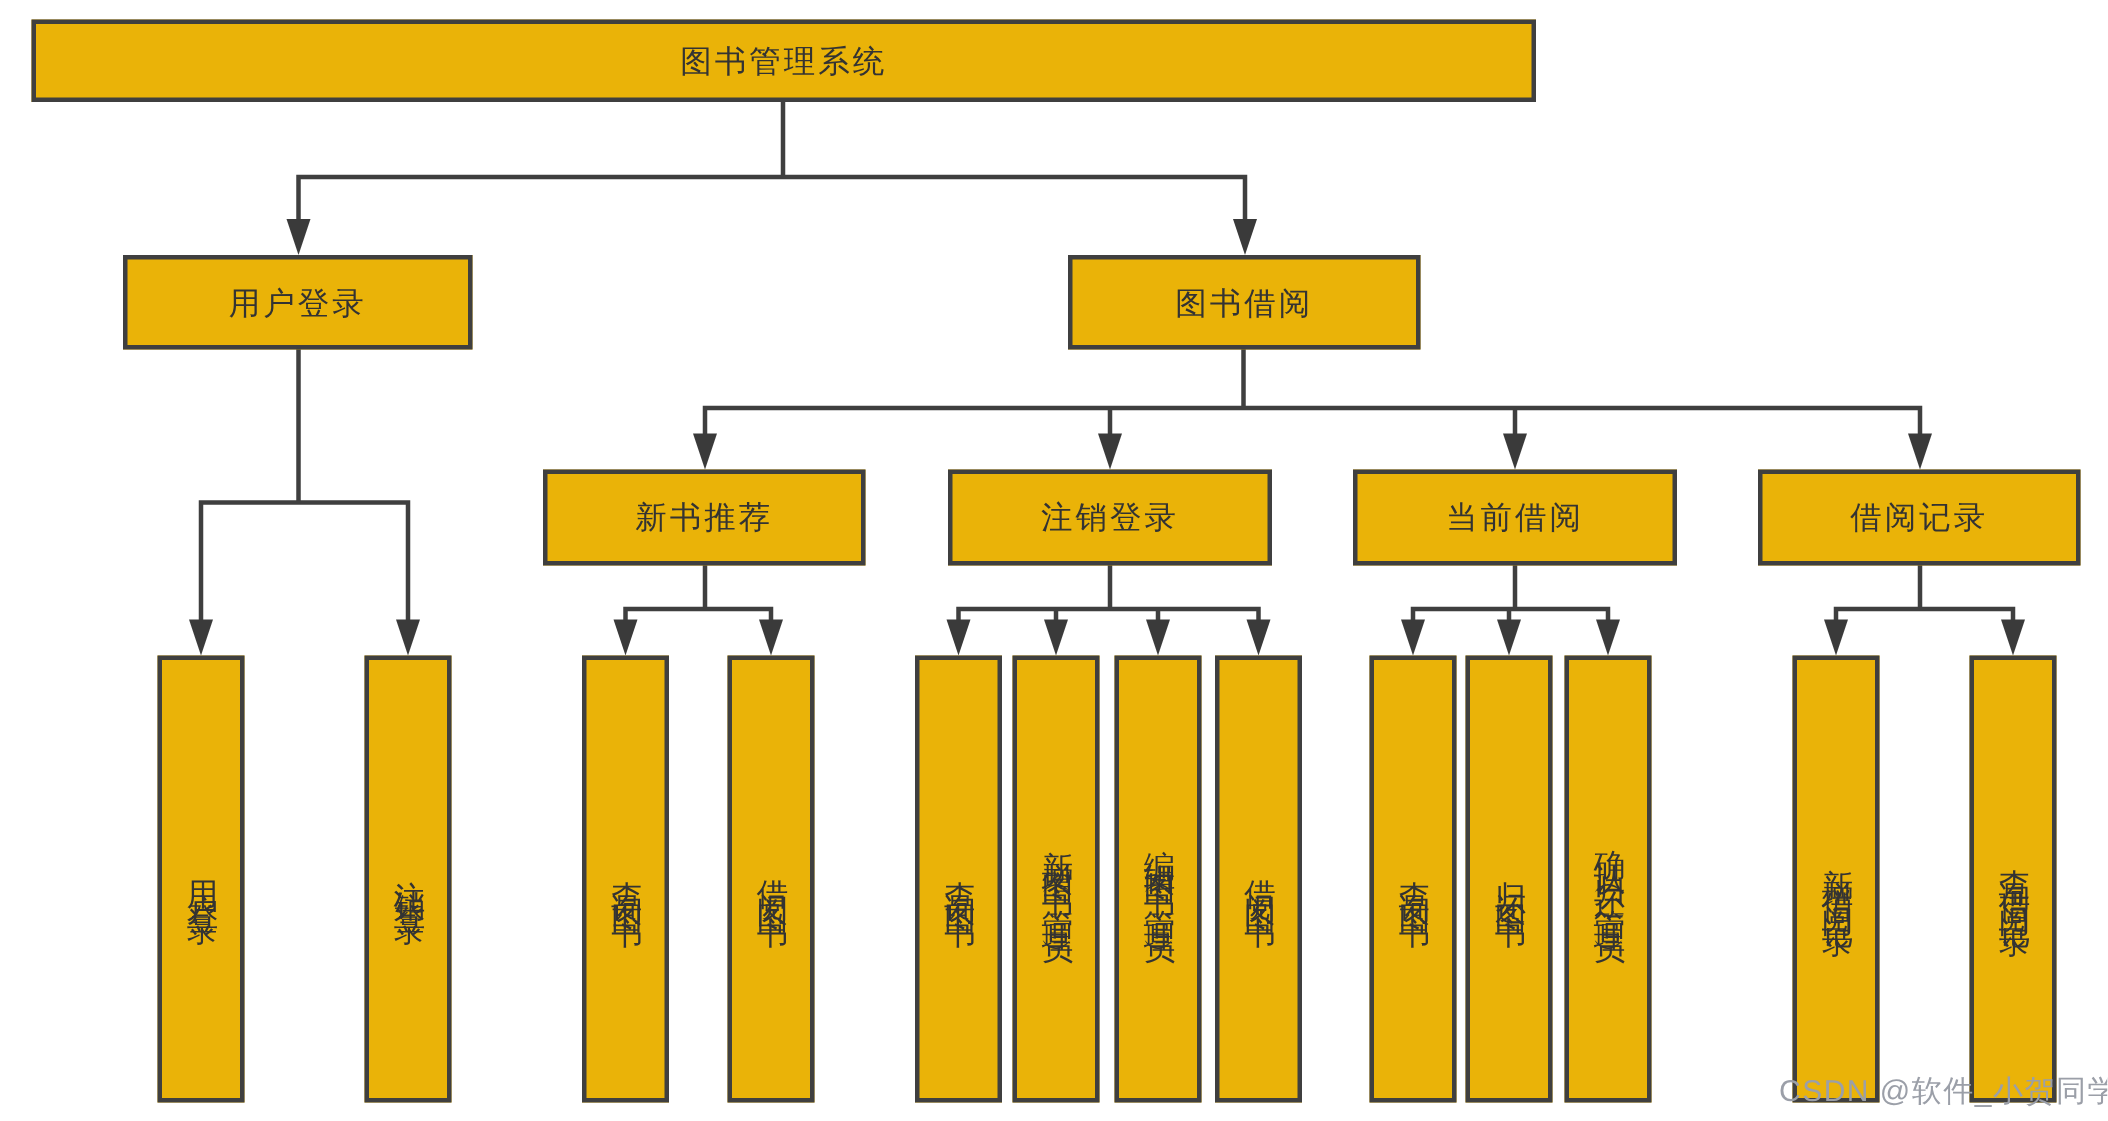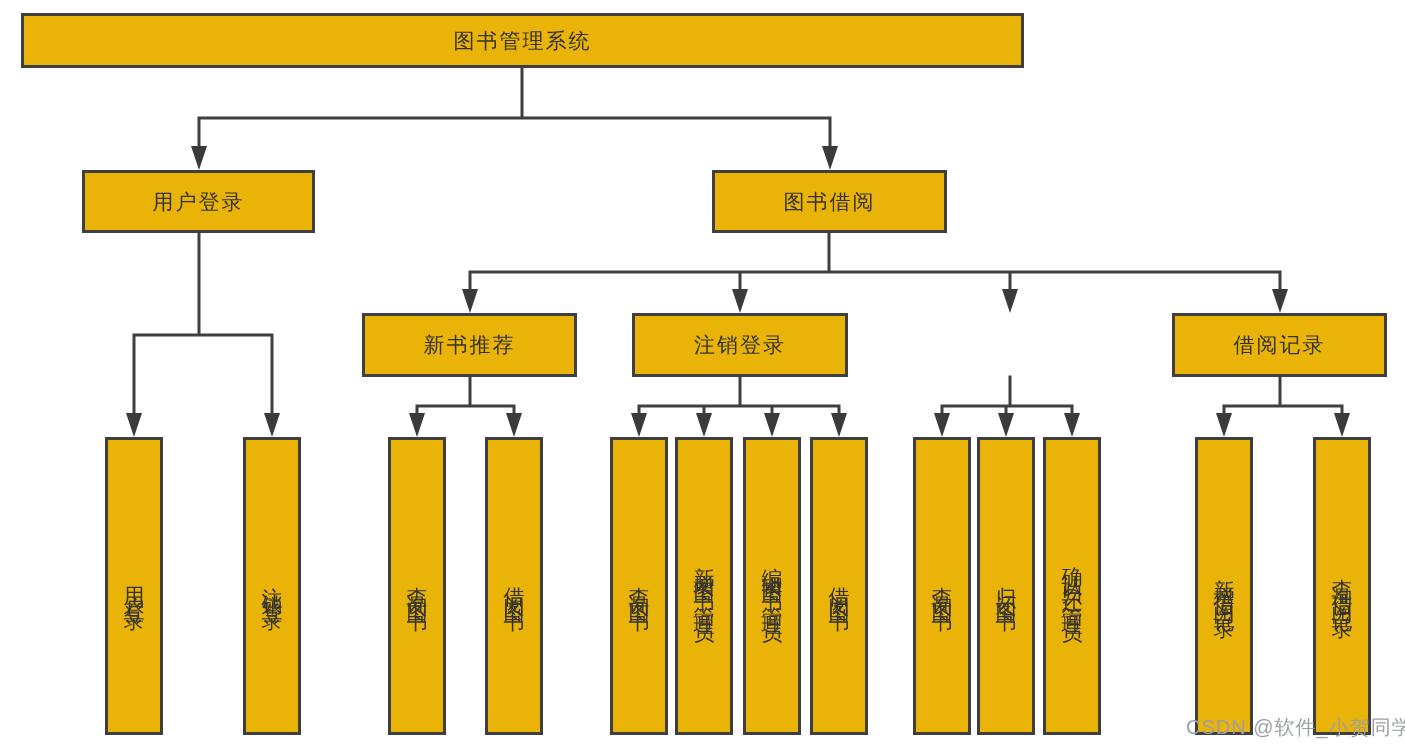--- a/index.html
+++ b/index.html
@@ -85,20 +85,23 @@
   <div class="box" style="left:712px;top:170px;width:235px;height:63px;">
     <span class="lbl">图书借阅</span>
   </div>
 
   <div class="box" style="left:362px;top:313px;width:215px;height:64px;justify-content:center;">
     <span class="lbl">新书推荐</span>
   </div>
   <div class="box" style="left:632px;top:313px;width:216px;height:64px;">
     <span class="lbl">注销登录</span>
   </div>
+  <div class="box" style="left:902px;top:313px;width:216px;height:64px;">
+    <span class="lbl">当前借阅</span>
+  </div>
   <div class="box" style="left:1172px;top:313px;width:215px;height:64px;">
     <span class="lbl">借阅记录</span>
   </div>
 
   <div class="box v" style="left:105px;top:437px;width:58px;height:298px;">
     <span class="lbl">用户登录</span>
   </div>
   <div class="box v" style="left:243px;top:437px;width:58px;height:298px;">
     <span class="lbl">注销登录</span>
   </div>

